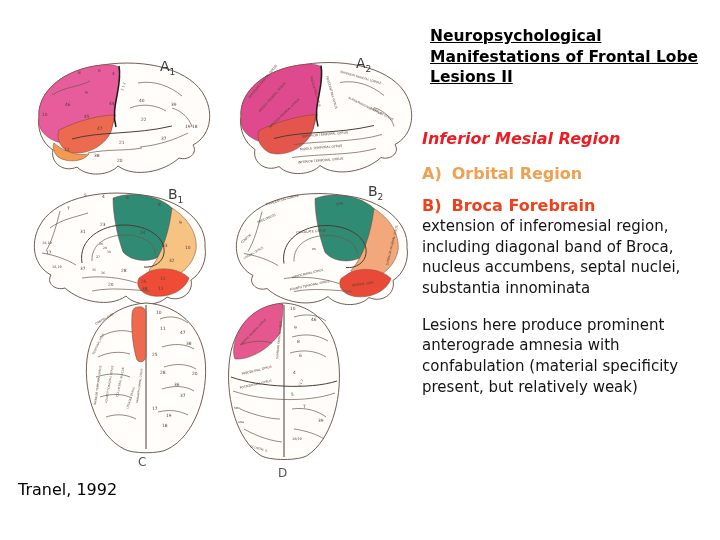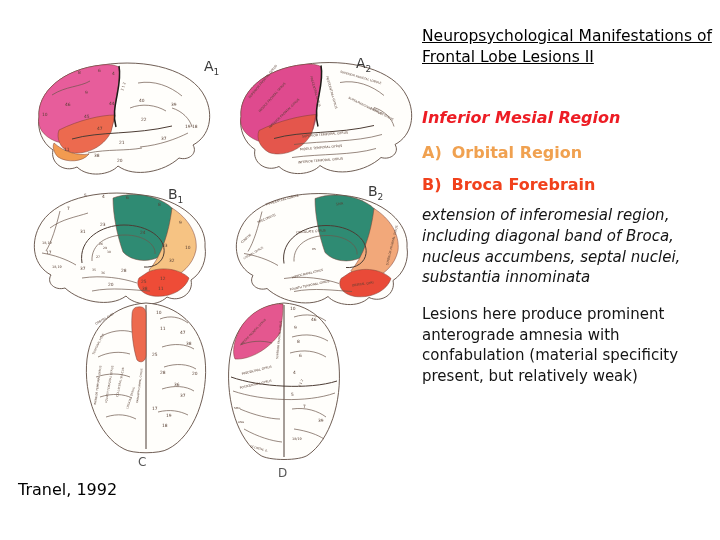--- a/index.html
+++ b/index.html
@@ -1,25 +1,25 @@
 <!DOCTYPE html>
 <html><head>
 <meta charset="utf-8">
 <style>
   html,body{margin:0;padding:0;background:#fff;}
   .slide{position:relative;width:720px;height:540px;background:#ffffff;overflow:hidden;
          font-family:"DejaVu Sans","Liberation Sans",sans-serif;}
   .textcol{position:absolute;left:422px;top:26px;width:296px;color:#141414;}
-  .title{font-size:15.5px;line-height:1.33;color:#000;text-decoration:underline;font-weight:400;}
+  .title{font-size:15.5px;line-height:1.33;color:#000;text-decoration:underline;font-weight:700;margin-left:8px;}
   .subtitle{margin-top:41px;font-size:16px;font-weight:bold;font-style:italic;color:#ed1c24;}
   .sechead{margin-top:16px;font-size:16px;font-weight:bold;color:#f0a150;}
   .sechead .seclabel{margin-right:10px;}
   .sechead.b{color:#f1411c;margin-top:13px;}
   .para{margin-top:6px;font-size:15px;line-height:1.38;color:#141414;}
-  .para.tight{margin-top:11px;font-style:italic;}
+  .para.tight{margin-top:1px;}
   .para.closing{margin-top:16px;}
   .citation{position:absolute;left:18px;top:480px;font-size:16px;color:#000;}
   .fig{position:absolute;}
   .figlab{position:absolute;font-size:14px;color:#3a3a3a;font-family:"DejaVu Sans",sans-serif;}
   .figlab sub{font-size:9px;}
   .figlab.small{font-size:12px;color:#555;}
   svg{display:block;}
   svg path{vector-effect:none;}
   .outline{fill:#fffefb;stroke:#5f4c42;stroke-width:0.9;}
   .region{stroke:#7a3f35;stroke-width:0.5;}
@@ -63,21 +63,21 @@
           <text x="117" y="49" font-size="4.4">40</text>
           <text x="149" y="53" font-size="4.4">39</text>
           <text x="119" y="68" font-size="4.4">22</text>
           <text x="163" y="75" font-size="4.4">19 18</text>
           <text x="97" y="91" font-size="4.4">21</text>
           <text x="139" y="87" font-size="4.4">37</text>
           <text x="95" y="109" font-size="4.4">20</text>
         </g>
     </svg>
   </div>
-  <div class="figlab" style="left:160px;top:58px;margin-left:44px;"><span>A</span><sub>1</sub></div>
+  <div class="figlab" style="left:160px;top:58px;"><span>A</span><sub>1</sub></div>
 
   <div class="fig" style="left:224px;top:50px;">
     <svg width="200" height="135" viewBox="0 0 200 130">
       <path class="outline" d="M17,64 C15,40 40,16 80,12 C125,5 170,17 183,44 C192,62 188,83 171,92 C176,100 167,108 157,105 C142,119 112,125 96,113 C88,122 66,125 55,114 C42,120 28,110 31,97 C20,90 15,76 17,64 Z"></path>
       <path class="region" d="M17,64 C15,40 40,16 80,12 C87,11 93,12 97,14 C99,33 91,50 93,63 L89,77 C70,89 45,93 33,88 C21,83 15,74 17,64 Z" fill="#df4a8e"></path>
       <path class="region" d="M35,78 C55,68 78,63 92,62 L88,80 C80,97 59,105 45,100 C36,95 32,86 35,78 Z" fill="#e4564c"></path>
       <path class="sulcus major" d="M97,13 C101,34 88,54 94,74"></path>
       <path class="sulcus mid" d="M50,86 C78,78 112,82 150,73"></path>
       <path class="sulcus" d="M116,30 C132,27 148,33 160,43"></path>
       <path class="sulcus" d="M70,92 C100,88 130,90 158,82"></path>

